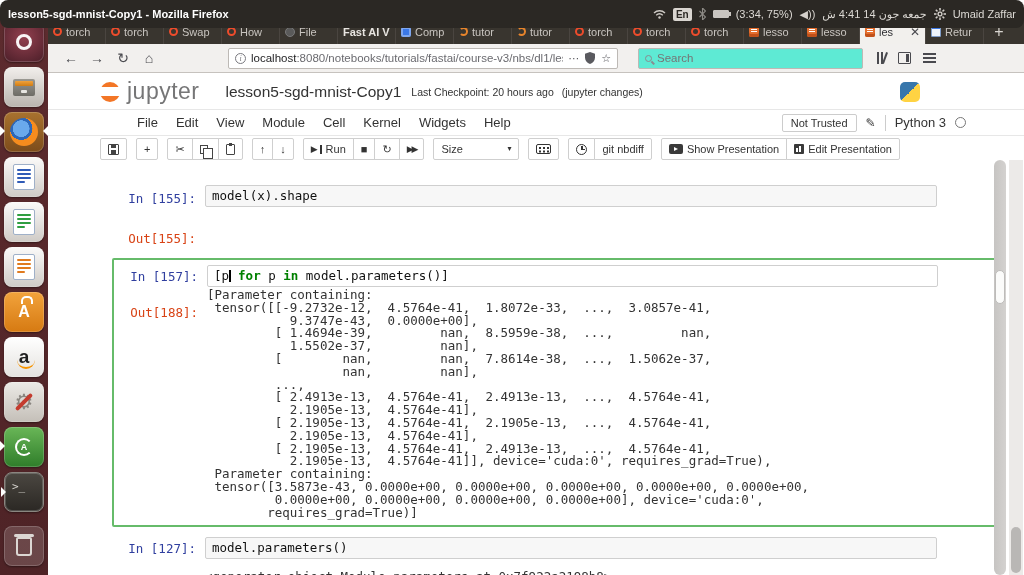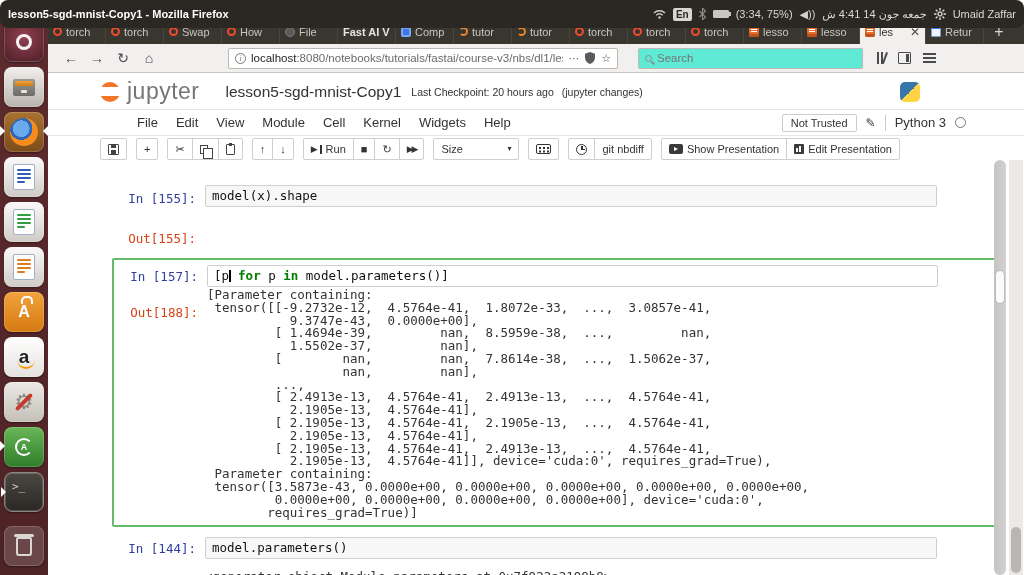--- a/index.html
+++ b/index.html
@@ -542,21 +542,21 @@
          [ 2.1905e-13,  4.5764e-41,  2.4913e-13,  ...,  4.5764e-41,
            2.1905e-13,  4.5764e-41]], device='cuda:0', requires_grad=True),
  Parameter containing:
  tensor([3.5873e-43, 0.0000e+00, 0.0000e+00, 0.0000e+00, 0.0000e+00, 0.0000e+00,
          0.0000e+00, 0.0000e+00, 0.0000e+00, 0.0000e+00], device='cuda:0',
         requires_grad=True)]</pre>
         </div>
       </div>
 
       <div class="cellrow c144">
-        <div class="prompt in-p">In [144]:</div>
+        <div class="prompt in-p">In [127]:</div>
         <div class="inbox">model.parameters()</div>
       </div>
       <div class="cellrow outrow outrow144">
         <div class="prompt out-p">Out[144]:</div>
         <div class="outtext">&lt;generator object Module.parameters at 0x7f922a2198b8&gt;</div>
       </div>
 
     </div>
   </div>
 

